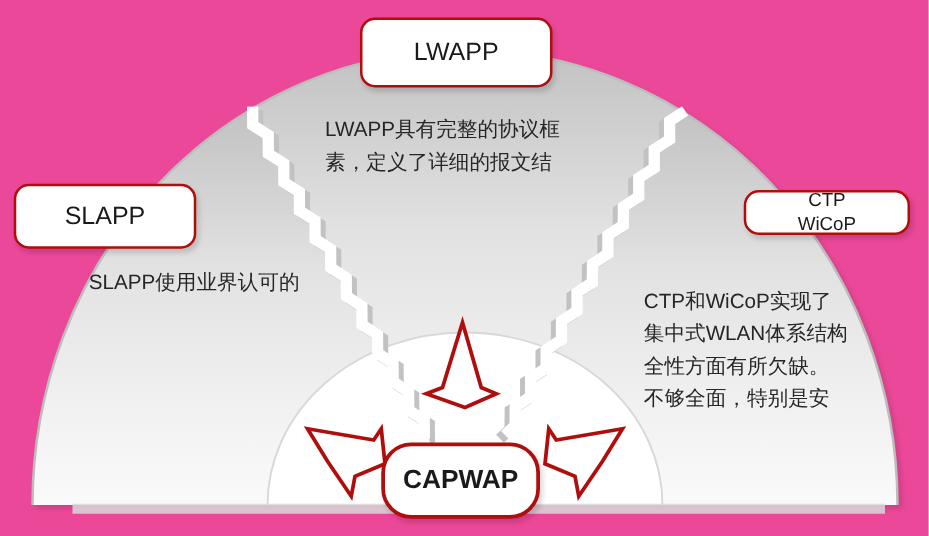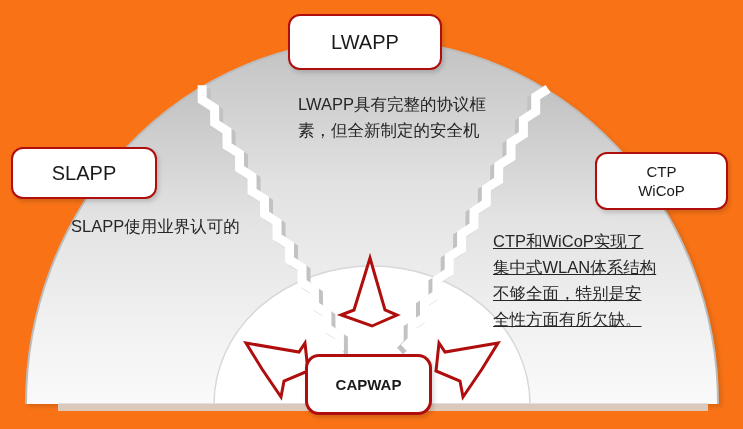--- a/index.html
+++ b/index.html
@@ -1,42 +1,42 @@
 <!DOCTYPE html>
 <html><head>
 <meta charset="utf-8">
 <style>
   html,body{margin:0;padding:0;background:#fff;}
   .stage{
-    position:relative;width:743px;height:429px;overflow:hidden;background:#f97316;
+    position:relative;width:743px;height:429px;overflow:hidden;background:#ec4899;
     font-family:"Liberation Sans","DejaVu Sans",sans-serif;
   }
   .stage svg{position:absolute;left:0;top:0;}
   .label-box{
     position:absolute;display:flex;align-items:center;justify-content:center;
     background:#fff;border:2.5px solid #B00D0D;border-radius:12px;
     color:#1a1a1a;font-size:20px;text-align:center;line-height:1.15;
     box-shadow:2px 3px 4px rgba(0,0,0,0.15);
     box-sizing:border-box;
   }
   .box-lwapp{left:288px;top:14px;width:154px;height:56px;}
   .box-slapp{left:11px;top:147px;width:146px;height:52px;}
-  .box-ctp{left:595px;top:152px;width:133px;height:58px;font-size:15px;flex-direction:column;}
+  .box-ctp{left:595px;top:152px;width:133px;height:36px;font-size:15px;flex-direction:column;}
   .box-ctp span{display:block;line-height:19px;}
   .box-capwap{
     left:305px;top:354px;width:127px;height:61px;
-    border-width:3.5px;border-radius:14px;font-weight:bold;font-size:15px;
+    border-width:3.5px;border-radius:24px;font-weight:bold;font-size:21px;
   }
   .desc{
     position:absolute;color:#262626;font-size:16.5px;line-height:26px;
     white-space:nowrap;
   }
-  .desc-lwapp{left:260px;top:91px;margin-left:38px;}
+  .desc-lwapp{left:260px;top:91px;}
   .desc-slapp{left:71px;top:213px;}
-  .desc-ctp{left:493px;top:228px;text-decoration:underline;}
+  .desc-ctp{left:515px;top:228px;}
 </style>
 </head>
 <body>
 
 <div class="stage">
 
   <svg width="743" height="429" viewBox="0 0 743 429">
     <defs>
       <linearGradient id="wedgeGrad" x1="0" y1="0" x2="0" y2="1">
         <stop offset="0%" stop-color="#c2c2c2"></stop>
@@ -80,27 +80,27 @@
   <div class="label-box box-ctp">
     <span>CTP</span>
     <span>WiCoP</span>
   </div>
   <div class="label-box box-capwap">
     <span>CAPWAP</span>
   </div>
 
   <div class="desc desc-lwapp">
     <div>LWAPP具有完整的协议框</div>
-    <div>素，但全新制定的安全机</div>
+    <div>素，定义了详细的报文结</div>
   </div>
 
   <div class="desc desc-slapp">
     <div>SLAPP使用业界认可的</div>
   </div>
 
   <div class="desc desc-ctp">
     <div>CTP和WiCoP实现了</div>
     <div>集中式WLAN体系结构</div>
+    <div>全性方面有所欠缺。</div>
     <div>不够全面，特别是安</div>
-    <div>全性方面有所欠缺。</div>
   </div>
 
 </div>
 
 </body></html>

